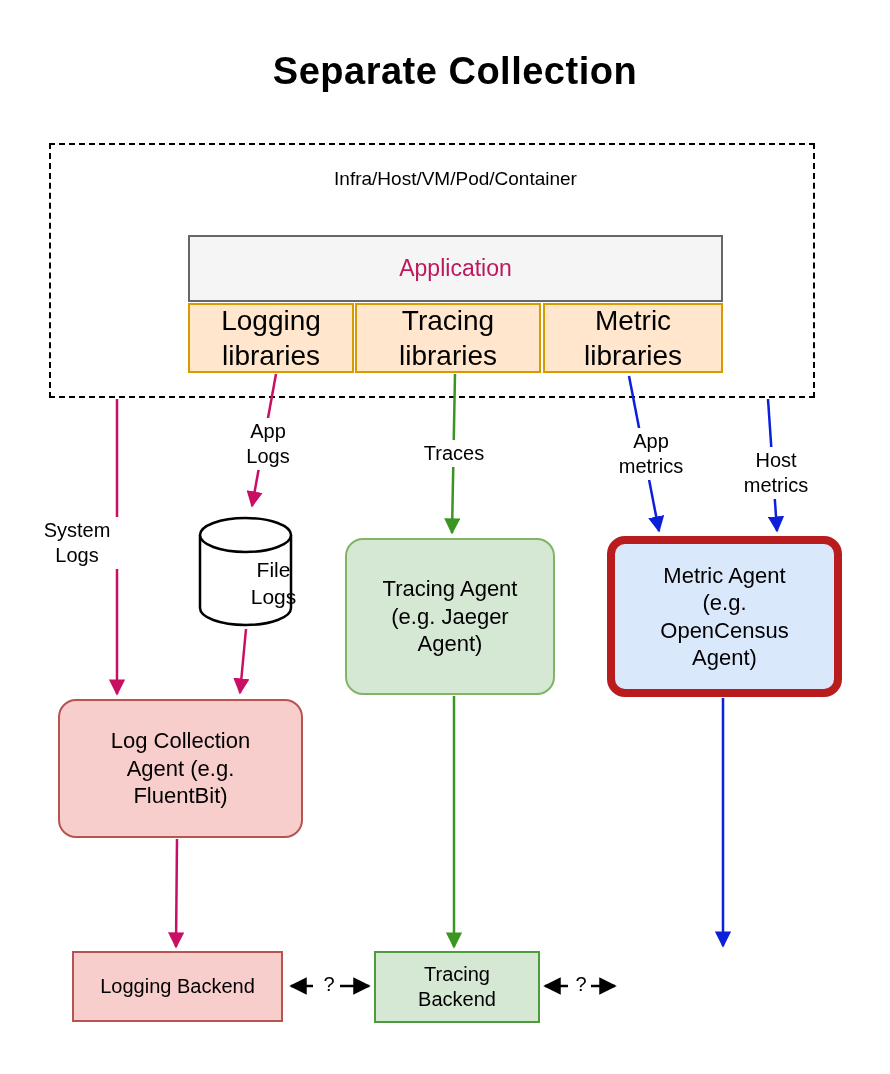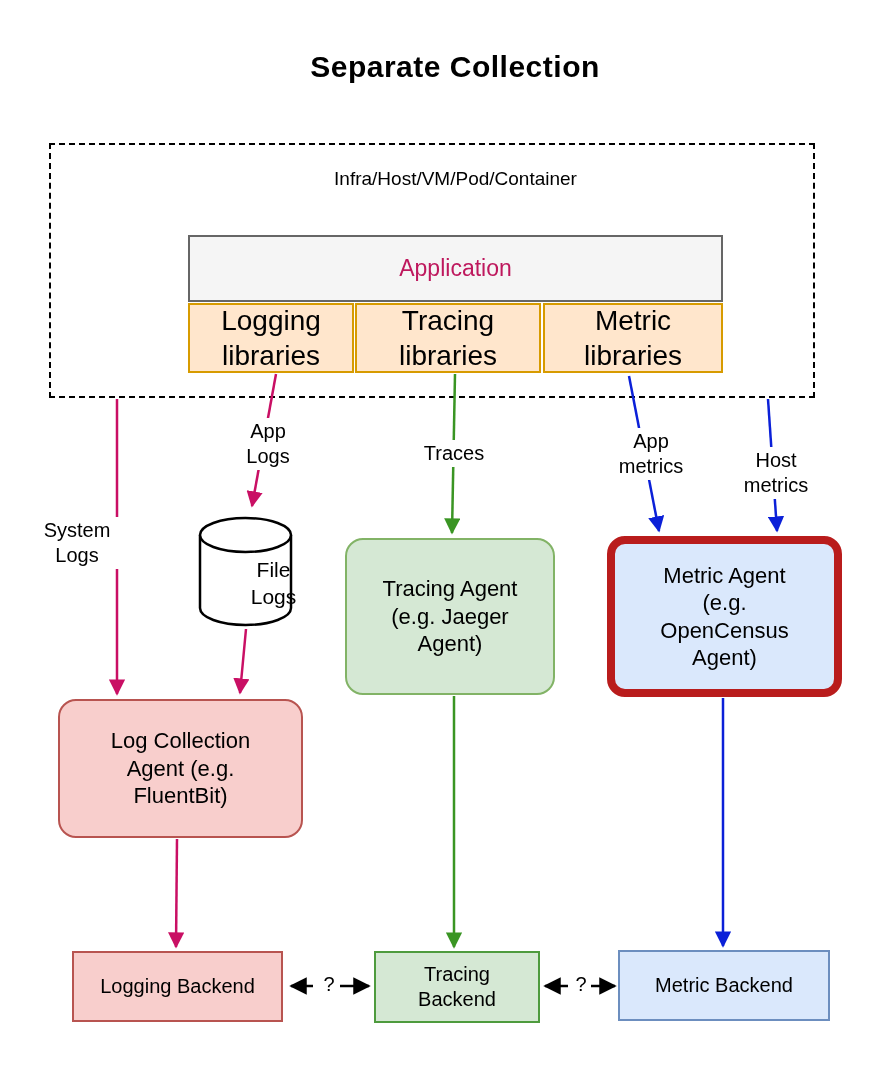--- a/index.html
+++ b/index.html
@@ -2,21 +2,21 @@
 <html><head>
 <meta charset="utf-8">
 <style>
   html,body{margin:0;padding:0;background:#ffffff;}
   .canvas{position:relative;width:890px;height:1074px;background:#ffffff;
           font-family:"Liberation Sans", sans-serif;color:#000;overflow:hidden;}
   .abs{position:absolute;box-sizing:border-box;}
   .node{position:absolute;box-sizing:border-box;display:flex;align-items:center;justify-content:center;
         text-align:center;white-space:pre-line;line-height:1.25;}
   #title{left:0;top:50px;width:890px;padding-left:20px;text-align:center;
-         font-size:30px;font-weight:bold;letter-spacing:0.5px;}
+         font-size:38px;font-weight:bold;letter-spacing:0.5px;}
   #infra-box{left:49px;top:143px;width:766px;height:255px;border:2px dashed #000;}
   #infra-label{left:188px;top:168px;width:535px;text-align:center;font-size:19px;}
   #application-box{left:188px;top:235px;width:535px;height:67px;background:#F5F5F5;
                    border:2px solid #666666;color:#be185d;font-size:23px;}
   .lib{background:#FFE6CC;border:2px solid #D79B00;font-size:28px;}
   #lib-logging{left:188px;top:303px;width:166px;height:70px;}
   #lib-tracing{left:355px;top:303px;width:186px;height:70px;}
   #lib-metric{left:543px;top:303px;width:180px;height:70px;}
   #cylinder{left:198px;top:516px;width:95px;height:112px;}
   #cylinder-label{position:absolute;left:0;top:40px;width:100%;text-align:center;
@@ -127,23 +127,20 @@
 Agent)</span>
   </div>
 
   <div id="logging-backend" class="node backend">
     <span>Logging Backend</span>
   </div>
   <div id="tracing-backend" class="node backend">
     <span>Tracing
 Backend</span>
   </div>
-  <div id="metric-backend" class="node backend">
-    <span>Metric Backend</span>
-  </div>
 
   <div id="lbl-system-logs" class="edge-label">System
 Logs</div>
   <div id="lbl-app-logs" class="edge-label">App
 Logs</div>
   <div id="lbl-traces" class="edge-label">Traces</div>
   <div id="lbl-app-metrics" class="edge-label">App
 metrics</div>
   <div id="lbl-host-metrics" class="edge-label">Host
 metrics</div>

